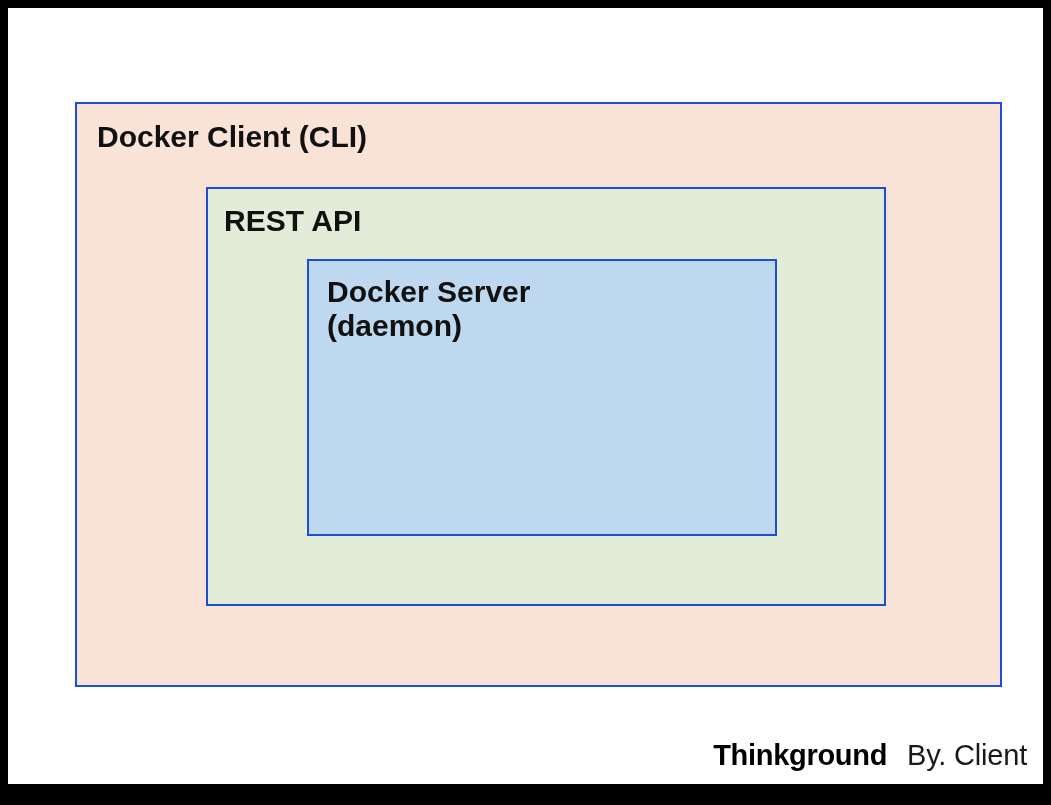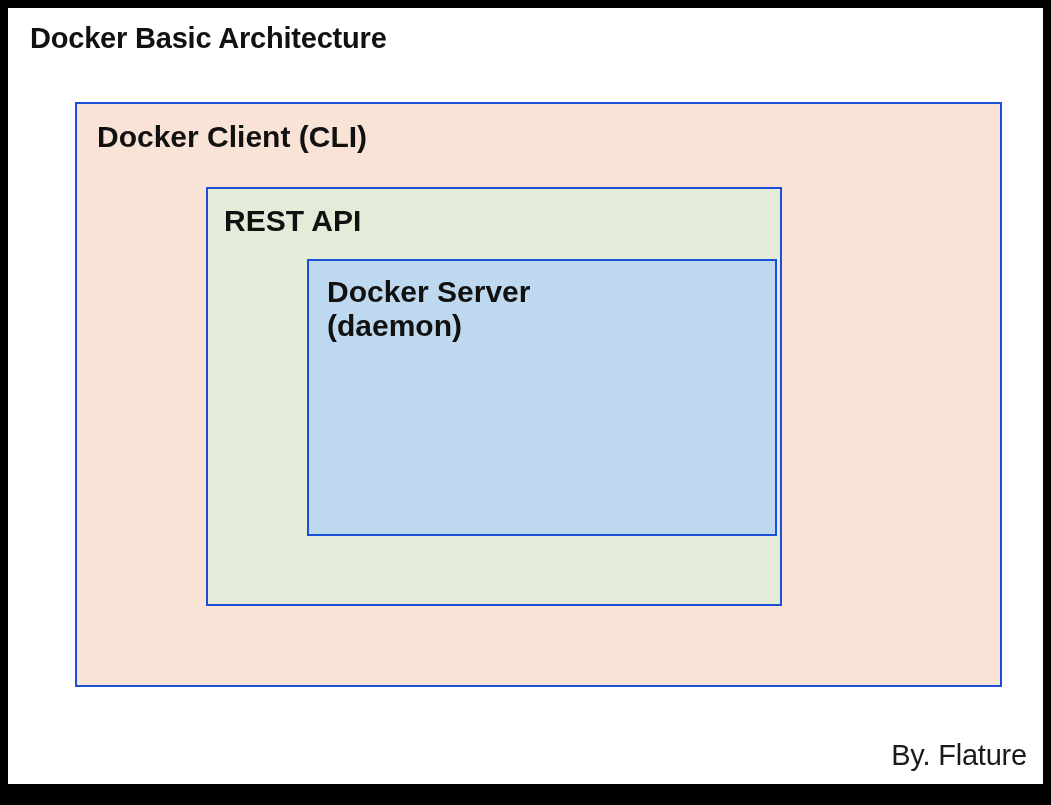--- a/index.html
+++ b/index.html
@@ -70,21 +70,21 @@
   }
   #client-label {
     left: 20px;
     top: 16px;
     font-size: 30px;
   }
 
   #restapi-box {
     left: 129px;
     top: 83px;
-    width: 576px;
+    width: 680px;
     height: 419px;
     background: #e3ecd9;
   }
   #restapi-label {
     left: 16px;
     top: 15px;
     font-size: 30px;
   }
 
   #server-box {
@@ -122,33 +122,33 @@
     color: #1a1a1a;
     letter-spacing: -0.2px;
   }
 </style>
 </head>
 <body>
 
 <div id="frame">
   <div id="canvas">
 
-    <div id="page-title">Docker Basic Architecture</div>
 
     <div id="client-box" class="arch-box">
       <div id="client-label" class="arch-label">Docker Client (CLI)</div>
 
       <div id="restapi-box" class="arch-box">
         <div id="restapi-label" class="arch-label">REST API</div>
 
         <div id="server-box" class="arch-box">
           <div id="server-label" class="arch-label">Docker Server
 (daemon)</div>
         </div>
       </div>
     </div>
 
     <div id="footer">
-      <span id="brand-author">By. Flature</span>
+      <span id="brand-name">Thinkground</span>
+      <span id="brand-author">By. Client</span>
     </div>
 
   </div>
 </div>
 
 </body></html>

